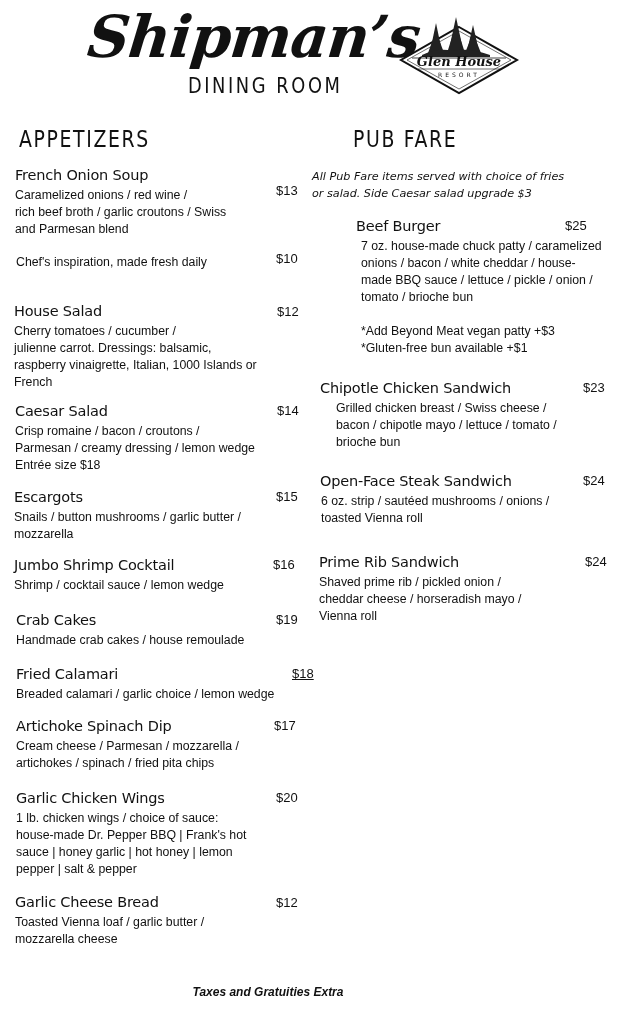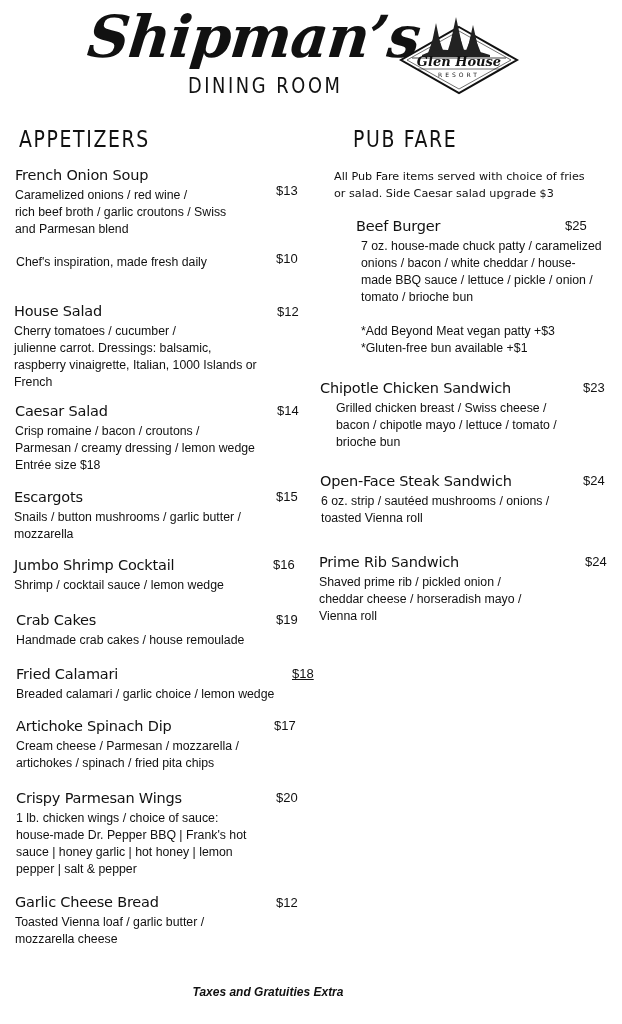--- a/index.html
+++ b/index.html
@@ -24,22 +24,22 @@
     position: absolute; font-family: "DejaVu Sans", sans-serif;
     font-size: 23px; letter-spacing: 2px; color: #111; line-height: 1;
     transform: scaleX(0.82); transform-origin: left top;
   }
 
   .item { position: absolute; }
   .item-name { font-family: "DejaVu Sans", sans-serif; font-size: 14.5px; color: #111; line-height: 1.2; white-space: nowrap; letter-spacing: -0.2px; }
   .item-desc { font-family: "Liberation Sans", sans-serif; font-size: 12.3px; color: #111; line-height: 17px; margin-top: 3px; white-space: pre-line; }
   .price { position: absolute; font-family: "Liberation Sans", sans-serif; font-size: 13px; color: #111; line-height: 1; }
 
-  .pub-note { position: absolute; left: 334px; top: 168px; width: 260px;
-    font-family: "DejaVu Sans", sans-serif; font-size: 11.2px; line-height: 17px; color: #111; white-space: pre-line; }
+  .pub-note { position: absolute; left: 312px; top: 168px; width: 260px;
+    font-family: "DejaVu Sans", sans-serif; font-style: italic; font-size: 11.2px; line-height: 17px; color: #111; white-space: pre-line; }
 
   .footer-note { position: absolute; left: 0; width: 536px; top: 985px; text-align: center;
     font-family: "Liberation Sans", sans-serif; font-weight: bold; font-style: italic; font-size: 12px; color: #111; }
 </style>
 </head>
 <body>
 
 <div class="header">
   <div class="brand-name">Shipman’s</div>
   <div class="brand-sub">DINING ROOM</div>
@@ -120,21 +120,21 @@
 <div class="price" style="left:292px; top:667px;text-decoration:underline;">$18</div>
 
 <div class="item" style="left:16px; top:718px;">
   <div class="item-name">Artichoke Spinach Dip</div>
   <div class="item-desc">Cream cheese / Parmesan / mozzarella /
 artichokes / spinach / fried pita chips</div>
 </div>
 <div class="price" style="left:274px; top:719px;">$17</div>
 
 <div class="item" style="left:16px; top:790px;">
-  <div class="item-name">Crispy Parmesan Wings</div>
+  <div class="item-name">Garlic Chicken Wings</div>
   <div class="item-desc">1 lb. chicken wings / choice of sauce:
 house-made Dr. Pepper BBQ | Frank's hot
 sauce | honey garlic | hot honey | lemon
 pepper | salt &amp; pepper</div>
 </div>
 <div class="price" style="left:276px; top:791px;">$20</div>
 
 <div class="item" style="left:15px; top:894px;">
   <div class="item-name">Garlic Cheese Bread</div>
   <div class="item-desc">Toasted Vienna loaf / garlic butter /

